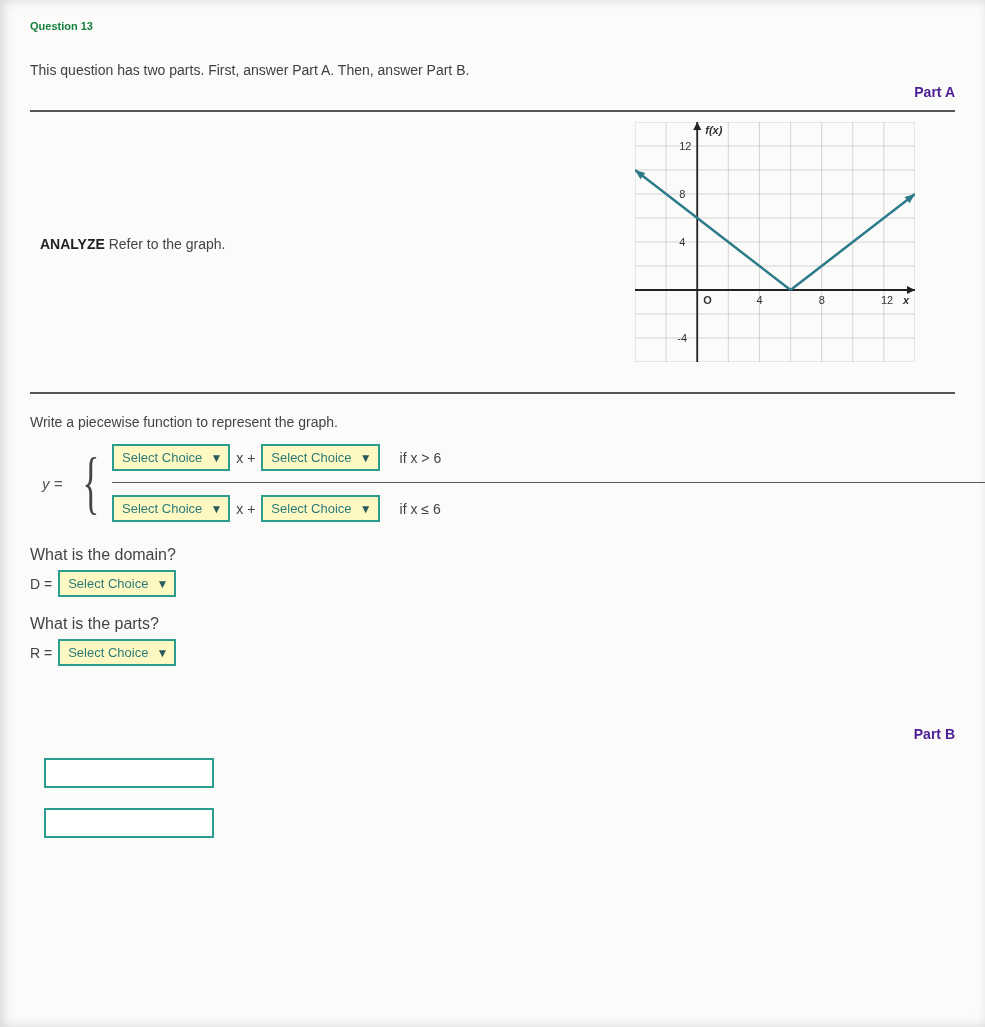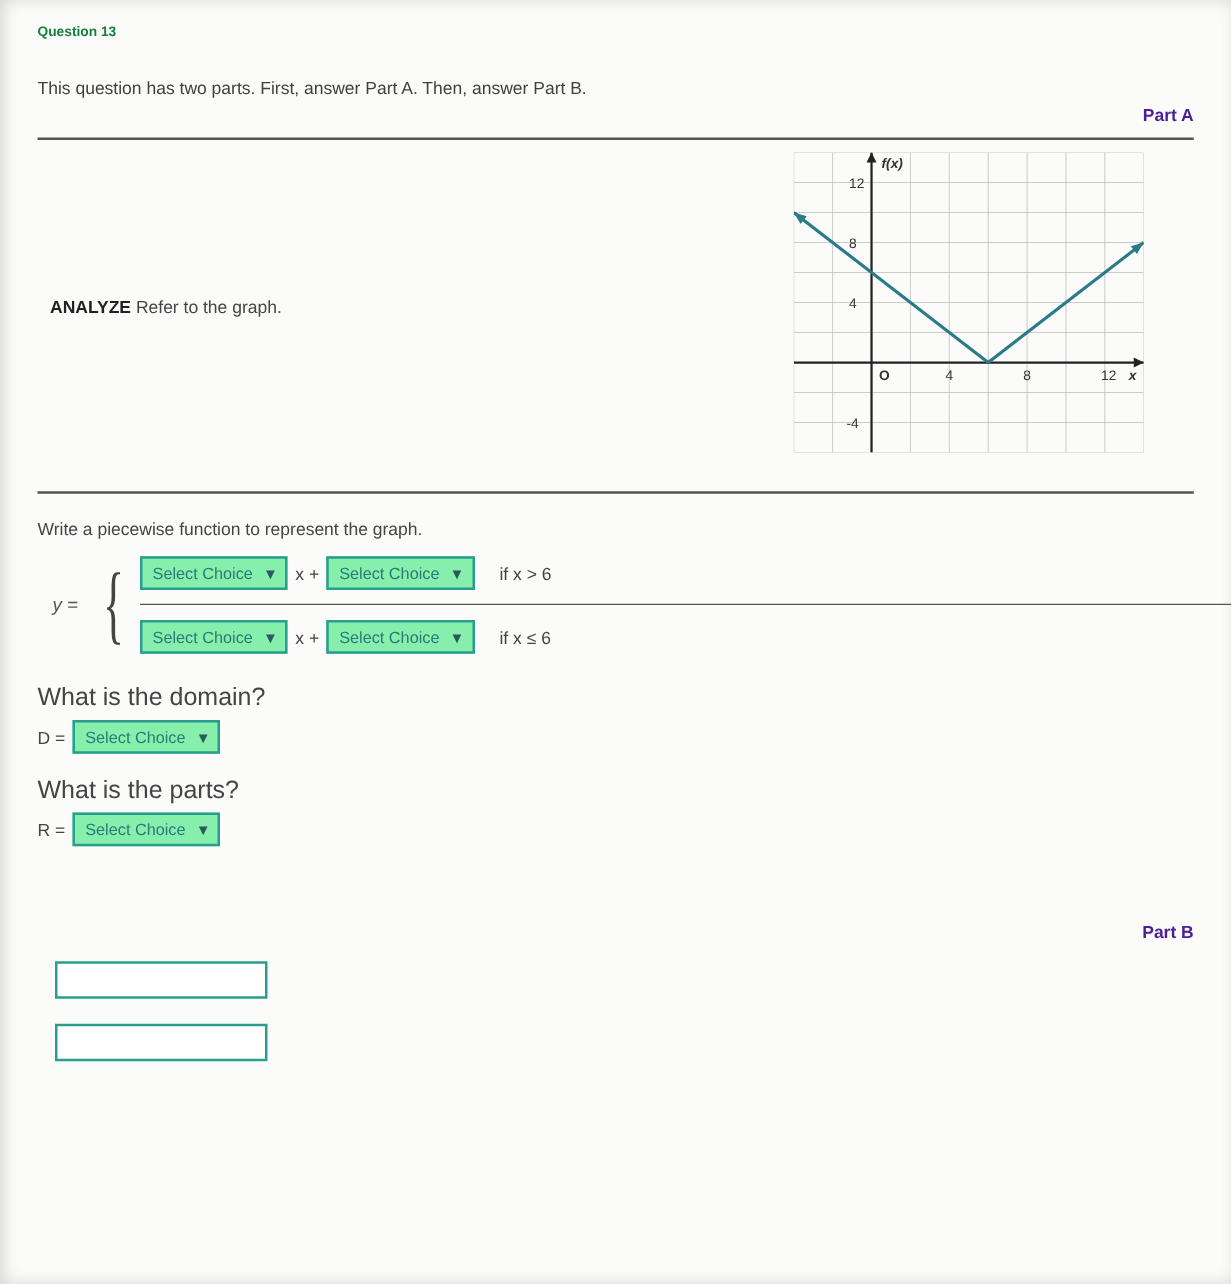--- a/index.html
+++ b/index.html
@@ -56,40 +56,40 @@
   .piece-row { display: flex; align-items: center; gap: 6px; font-size: 14px; color: #444; position: relative; }
   .piece-row.top::after {
     content: "";
     position: absolute;
     left: 0; right: 0; bottom: -12px;
     border-bottom: 1px solid #555;
     width: 880px;
   }
   .select {
     border: 2px solid #2a9d8f;
-    background: #86efac;
+    background: #fef9c3;
     color: #2a7a7a;
     font-size: 13px;
     padding: 4px 26px 4px 8px;
     position: relative;
     display: inline-flex;
     align-items: center;
     cursor: pointer;
     white-space: nowrap;
   }
   .select .chev {
     position: absolute;
     right: 6px;
     top: 50%;
     transform: translateY(-50%);
     color: #2a5a5a;
     font-size: 12px;
   }
   .y-eq { font-style: italic; font-size: 15px; margin-right: 2px; color: #555;}
-  .qline { font-size: 20px; color: #444; margin-top: 16px; margin-bottom: 6px; }
+  .qline { font-size: 16px; color: #444; margin-top: 16px; margin-bottom: 6px; }
   .ans-row { display: flex; align-items: center; gap: 6px; font-size: 14px; color: #444; margin-bottom: 18px; }
   .partb { margin-top: 60px; }
   .partb .part-label { margin-bottom: 16px; }
   .sub-prompt { font-size: 14px; color: #444; margin: 8px 0 8px 14px; }
   .text-input {
     border: 2px solid #2a9d8f;
     background: #fff;
     width: 170px; height: 30px;
     margin: 0 0 20px 14px;
     display: block;

